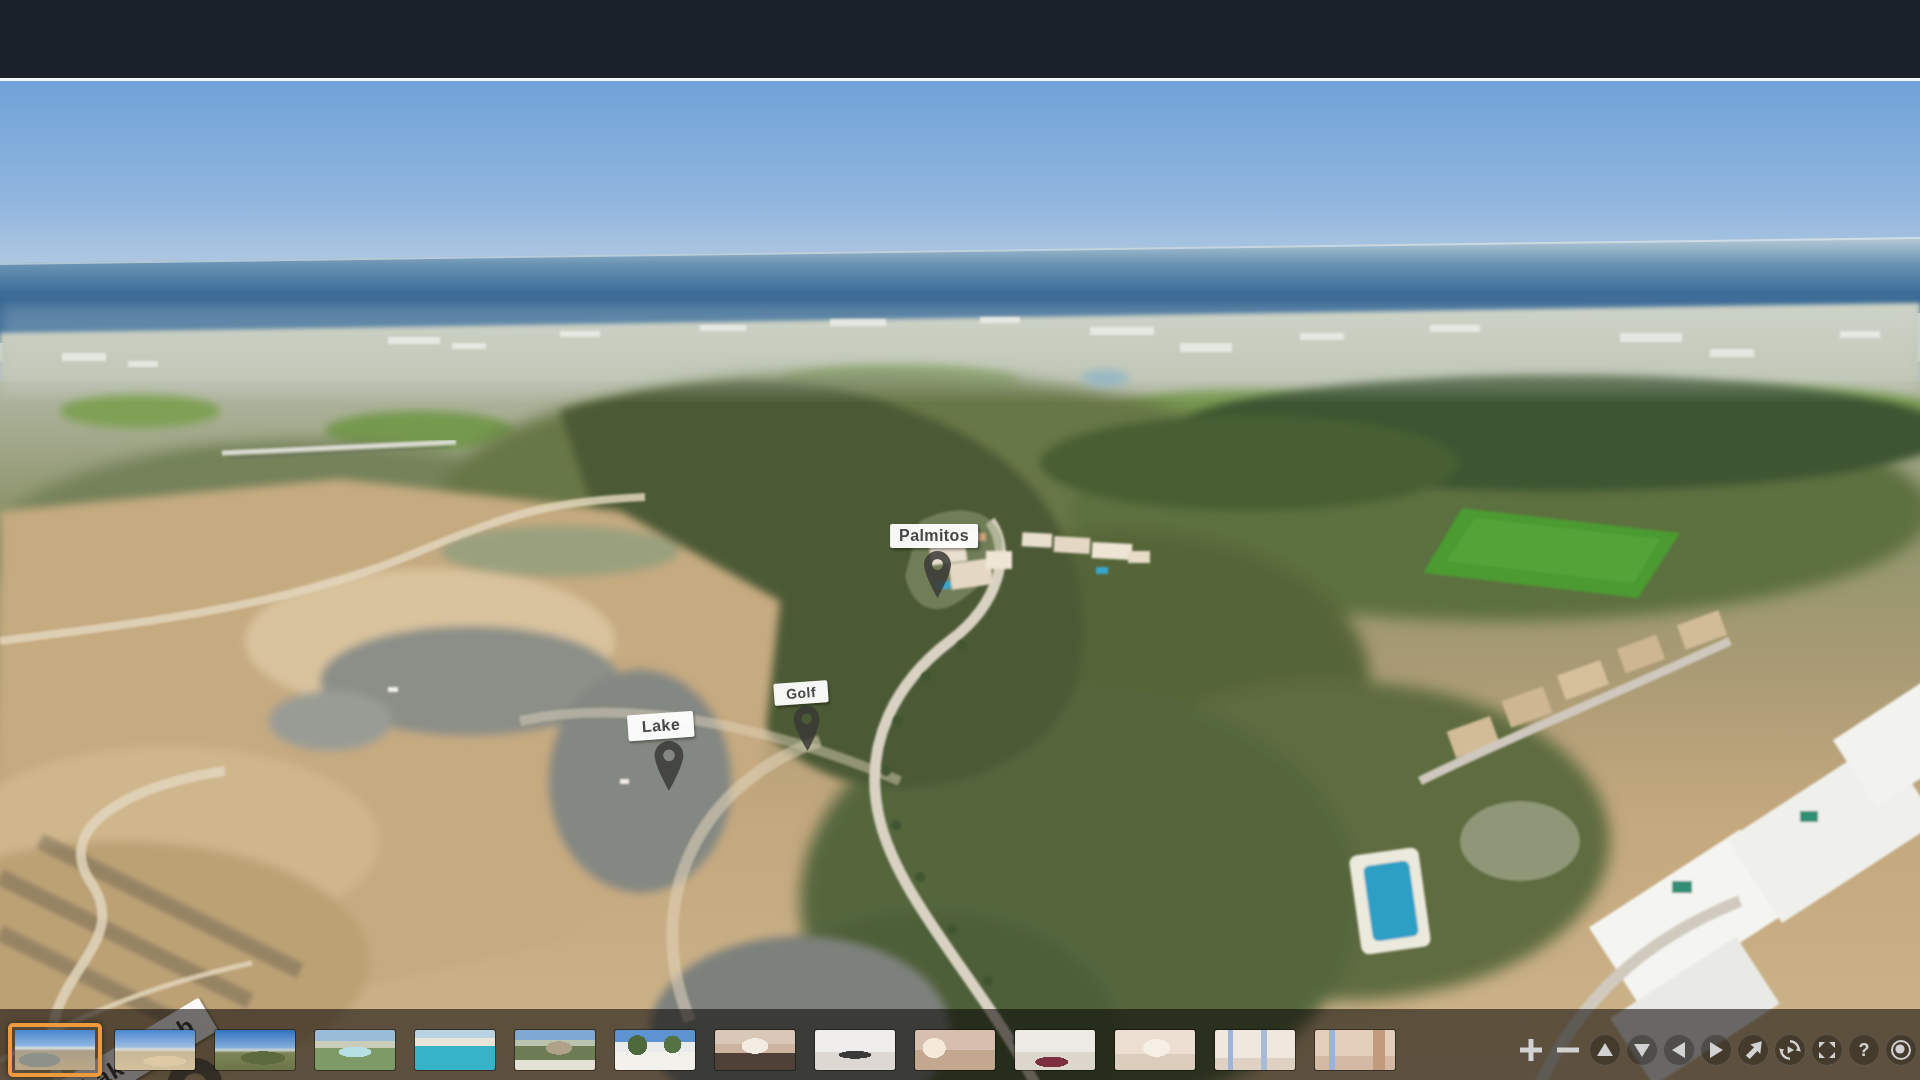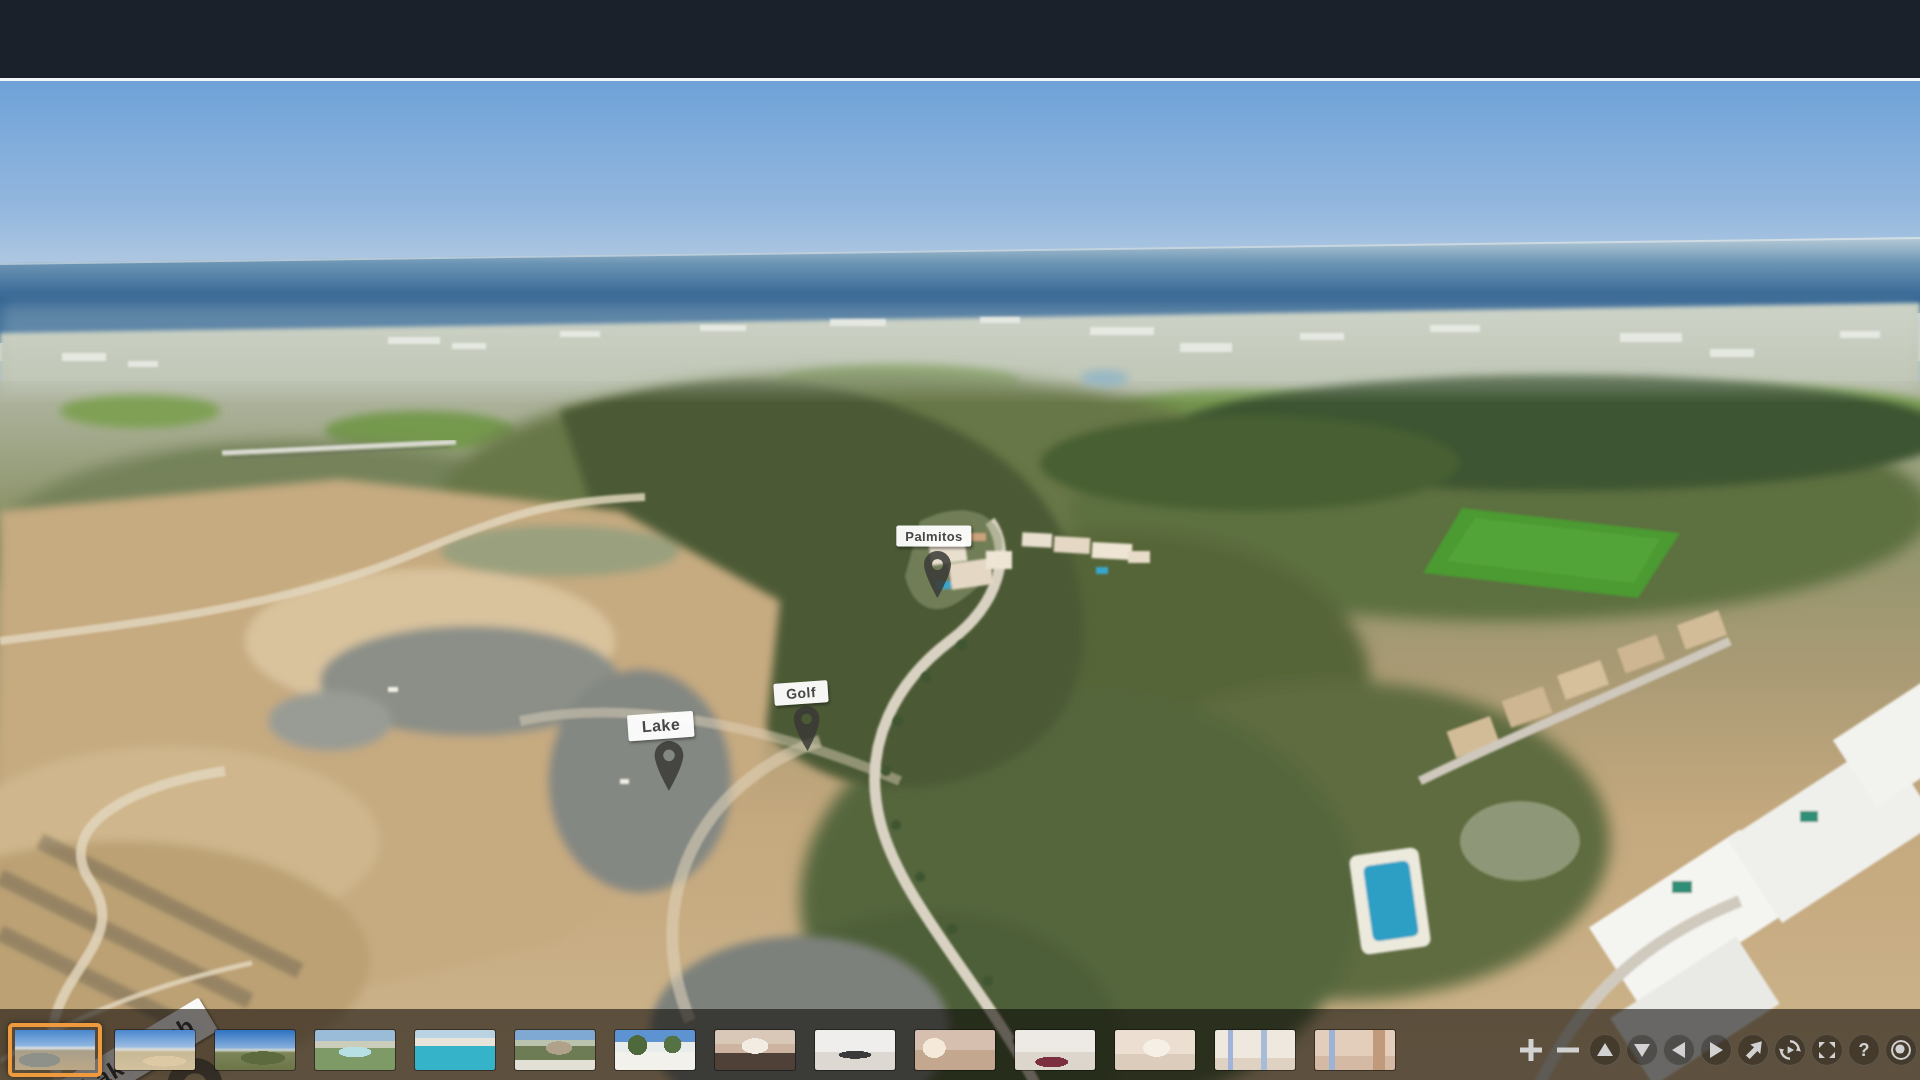--- a/index.html
+++ b/index.html
@@ -18,21 +18,21 @@
   .scene { position:absolute; left:0; top:0; width:1920px; height:1002px; display:block; }
 
   
   .hs-label { position:absolute; z-index:5; background:rgba(255,255,255,.95);
               color:#474747; font-weight:700; border-radius:2px; white-space:nowrap;
               box-shadow:1px 2px 3px rgba(0,0,0,.38); text-align:center; cursor:pointer; }
   .hs-pin   { position:absolute; z-index:4; cursor:pointer; }
   .hs-pin path { fill:rgba(58,58,54,.85); }
 
   .lbl-palmitos { left:934px; top:455px; transform:translate(-50%,-50%);
-                  font-size:13px; padding:3px 9px; letter-spacing:.4px; }
+                  font-size:16px; padding:3px 9px; letter-spacing:.4px; }
   .pin-palmitos { left:924px; top:470px; width:27px; height:47px; }
 
   .lbl-golf { left:801px; top:612px; transform:translate(-50%,-50%) rotate(-4deg);
               font-size:14px; padding:3px 12px; letter-spacing:.5px; }
   .pin-golf { left:794px; top:625px; width:26px; height:45px; transform:rotate(-2deg); }
 
   .lbl-lake { left:661px; top:645px; transform:translate(-50%,-50%) rotate(-4deg);
               font-size:16px; padding:4px 14px; letter-spacing:.5px; }
   .pin-lake { left:653px; top:660px; width:32px; height:50px; }
 

